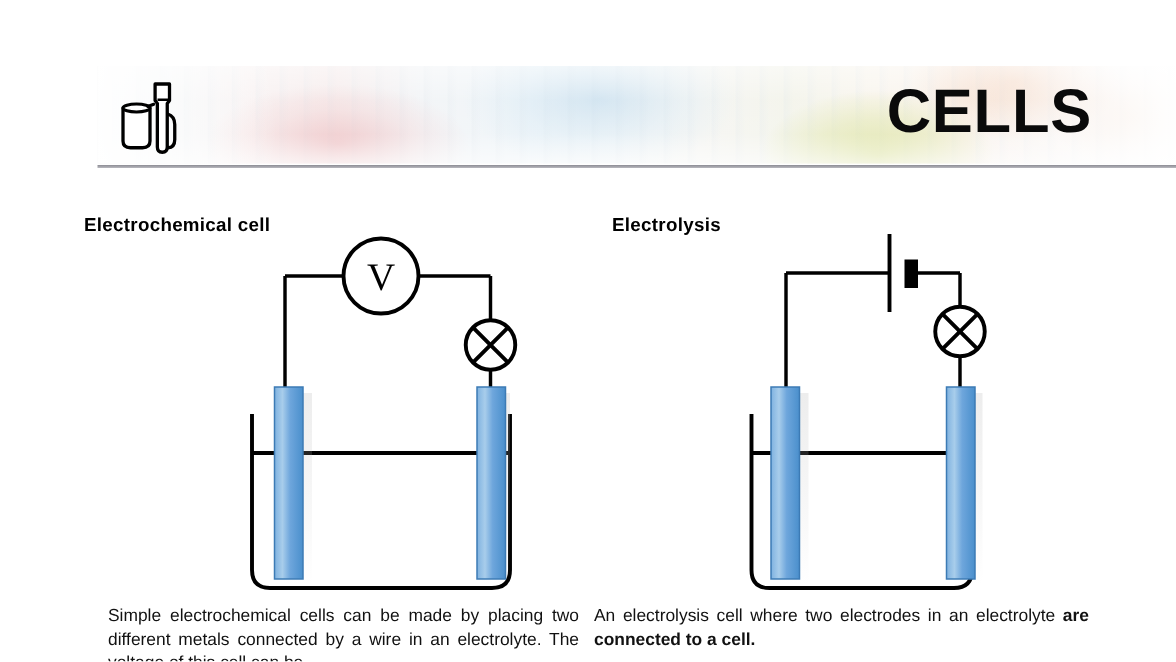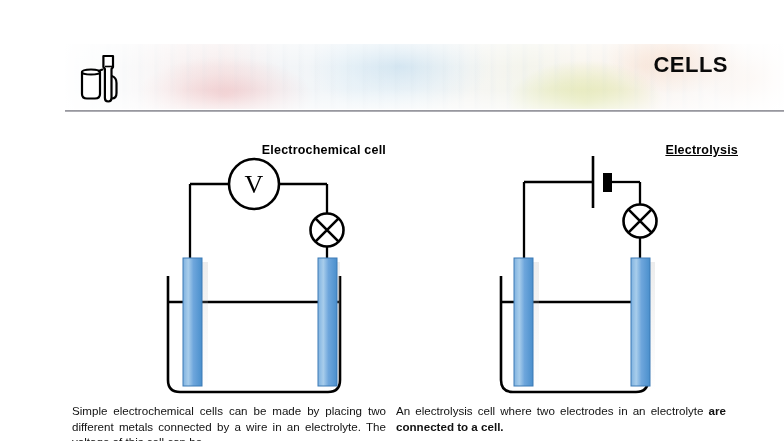--- a/index.html
+++ b/index.html
@@ -66,21 +66,21 @@
     left: 65px;
     top: 110px;
     width: 719px;
     height: 2px;
     background: linear-gradient(to bottom, #8c8c94 0%, #b9b9bf 100%);
   }
   #banner-title {
     position: absolute;
     right: 56px;
     top: 54px;
-    font-size: 22px;
+    font-size: 41px;
     font-weight: bold;
     letter-spacing: 0.5px;
     color: #0a0a0a;
     line-height: 1;
   }
   #glassware-icon {
     position: absolute;
     left: 13px;
     top: 9px;
     width: 56px;
@@ -94,28 +94,28 @@
     width: 330px;
     height: 260px;
   }
   #diagram-electrochemical { left: 62px; }
   #diagram-electrolysis    { left: 408px; }
 
   .diagram-title {
     position: absolute;
     top: 3px;
     width: 100%;
-    text-align: right;
+    text-align: left;
     font-size: 12.5px;
     font-weight: bold;
     color: #000;
     letter-spacing: 0.2px;
   }
   #diagram-electrochemical .diagram-title { left: -6px; }
-  #diagram-electrolysis .diagram-title { left: 0px; text-decoration: underline; }
+  #diagram-electrolysis .diagram-title { left: 0px; }
 
   .diagram-svg {
     position: absolute;
     left: 0;
     top: 0;
   }
 
   
   .body-col {
     position: absolute;

